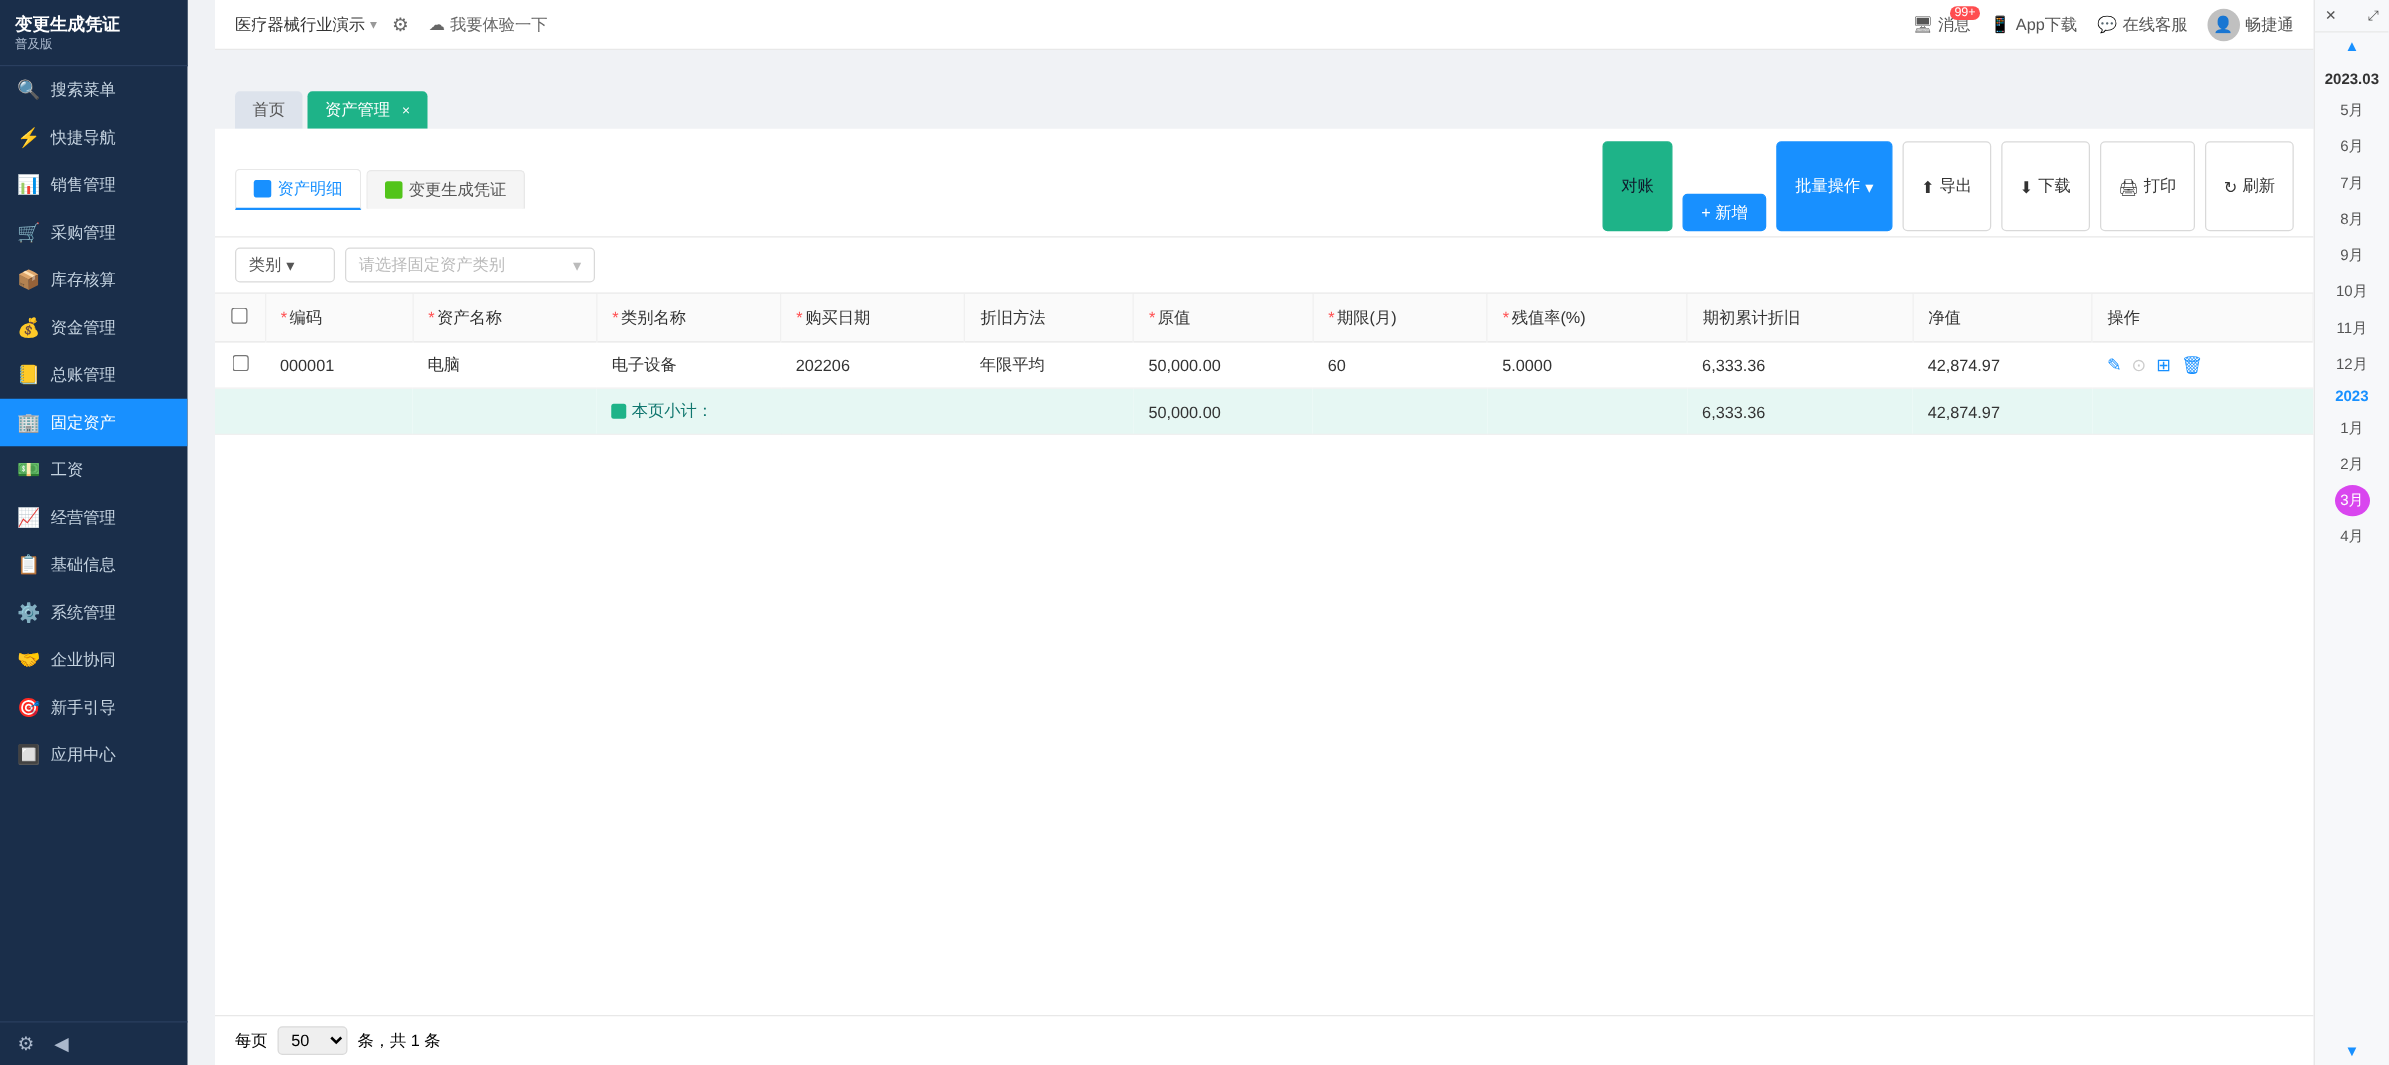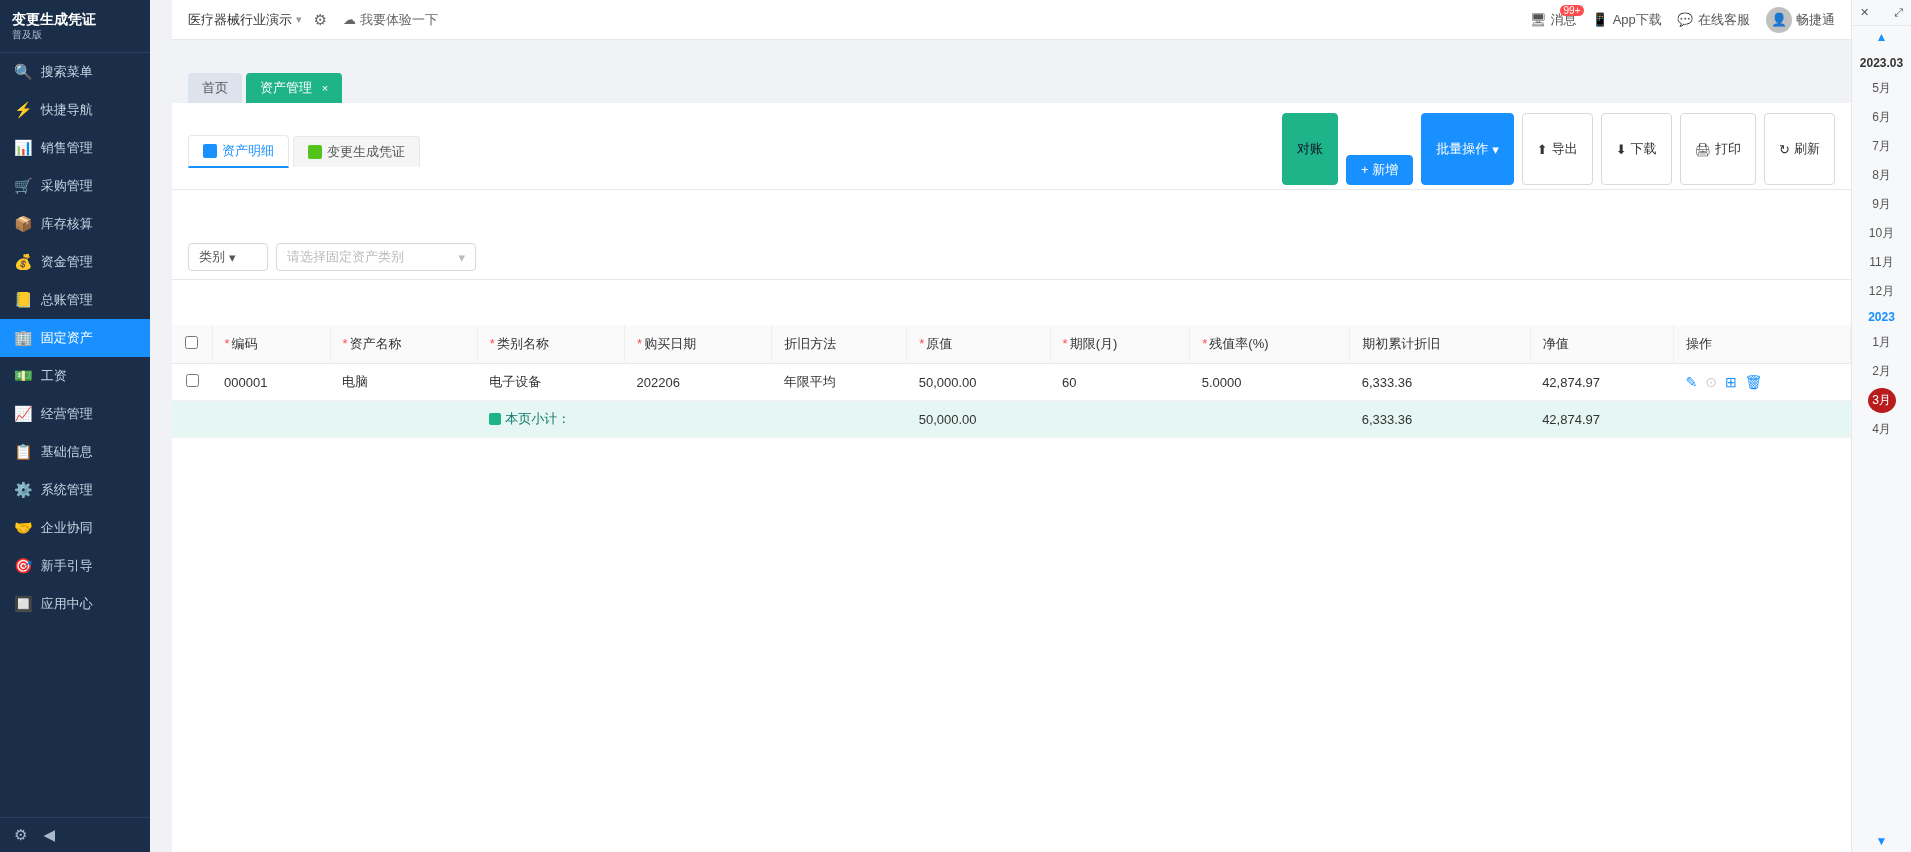--- a/index.html
+++ b/index.html
@@ -170,21 +170,20 @@
     
     .content {
       flex: 1;
       background: #fff;
       display: flex;
       flex-direction: column;
       overflow: hidden;
       margin: 0;
       padding: 0;
       position: relative;
-      gap: 45px;
     }
 
     
     .inner-tabs {
       display: flex;
       align-items: center;
       padding: 10px 16px 0;
       gap: 4px;
       border-bottom: 1px solid #e8e8e8;
       flex-shrink: 0;
@@ -607,20 +606,29 @@
             <td class="td-subtotal"></td>
             <td class="td-subtotal"></td>
             <td class="td-subtotal">6,333.36</td>
             <td class="td-subtotal">42,874.97</td>
             <td class="td-subtotal"></td>
           </tr>
         </tbody>
       </table>
     </div>
 
+    <div class="pagination">
+      <span>每页</span>
+      <select>
+        <option value="50" selected="">50</option>
+        <option value="20">20</option>
+        <option value="100">100</option>
+      </select>
+      <span>条，共 1 条</span>
+    </div>
 
   </div>
 </div>
 
 <div class="right-panel">
   <div class="right-panel-header">
     <span>✕</span>
     <span>⤢</span>
   </div>
   <div class="right-panel-up-arrow">▲</div>
@@ -631,17 +639,17 @@
       <div class="month-item">6月</div>
       <div class="month-item">7月</div>
       <div class="month-item">8月</div>
       <div class="month-item">9月</div>
       <div class="month-item">10月</div>
       <div class="month-item">11月</div>
       <div class="month-item">12月</div>
       <div style="text-align: center; font-size: 12px; font-weight: bold; color: rgb(24, 144, 255); padding: 4px 0px;">2023</div>
       <div class="month-item">1月</div>
       <div class="month-item">2月</div>
-      <div class="month-item active-month" style="background: #b91c1c; color: rgb(255, 255, 255); border-radius: 50%; width: 28px; margin: 2px auto; padding: 4px 0px; text-align: center; cursor: pointer;">3月</div>
+      <div class="month-item active-month" style="background: #d946ef; color: rgb(255, 255, 255); border-radius: 50%; width: 28px; margin: 2px auto; padding: 4px 0px; text-align: center; cursor: pointer;">3月</div>
       <div class="month-item">4月</div>
     </div>
   <div class="right-panel-down-arrow">▼</div>
 </div>
 
 </body></html>

